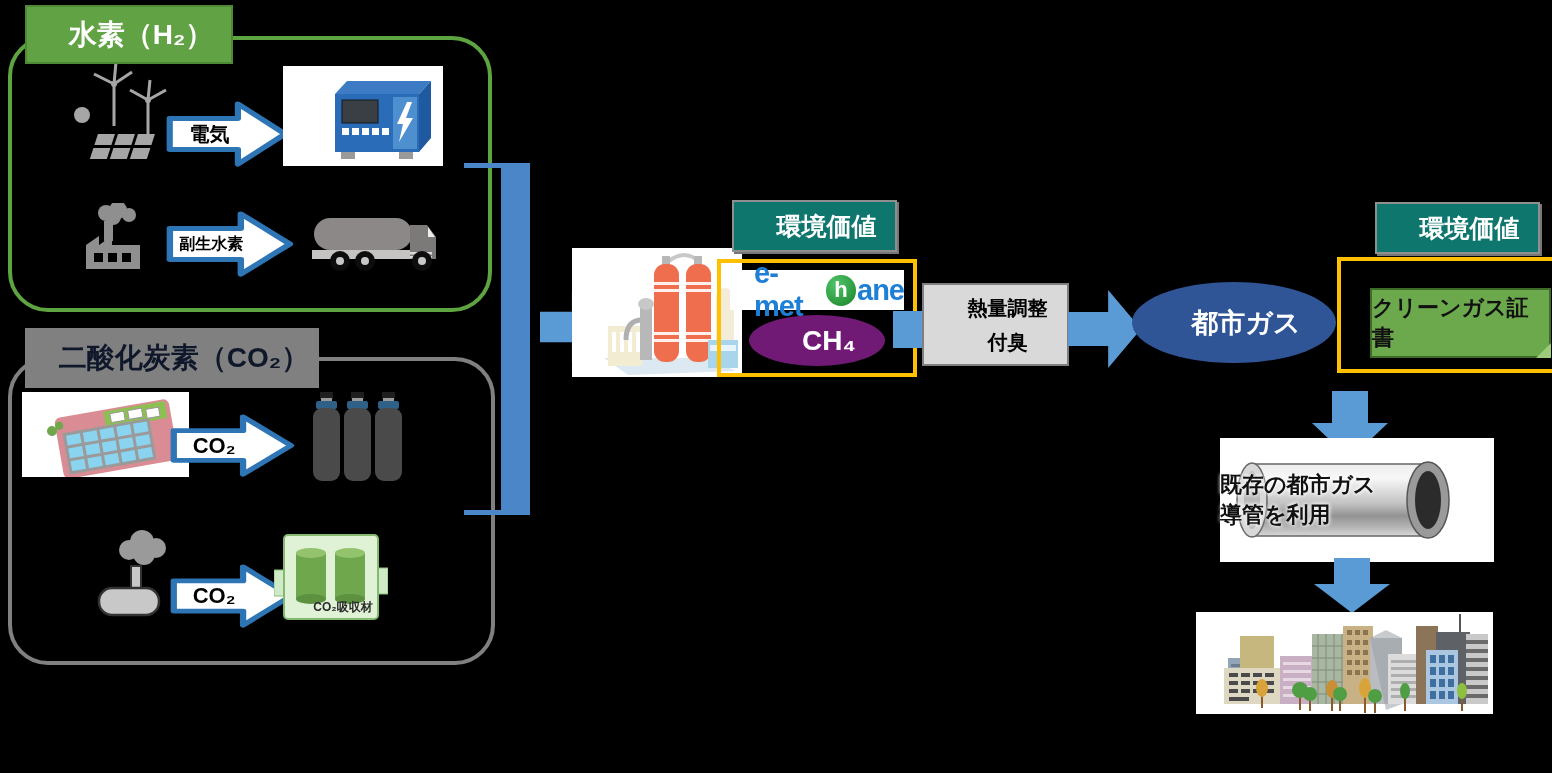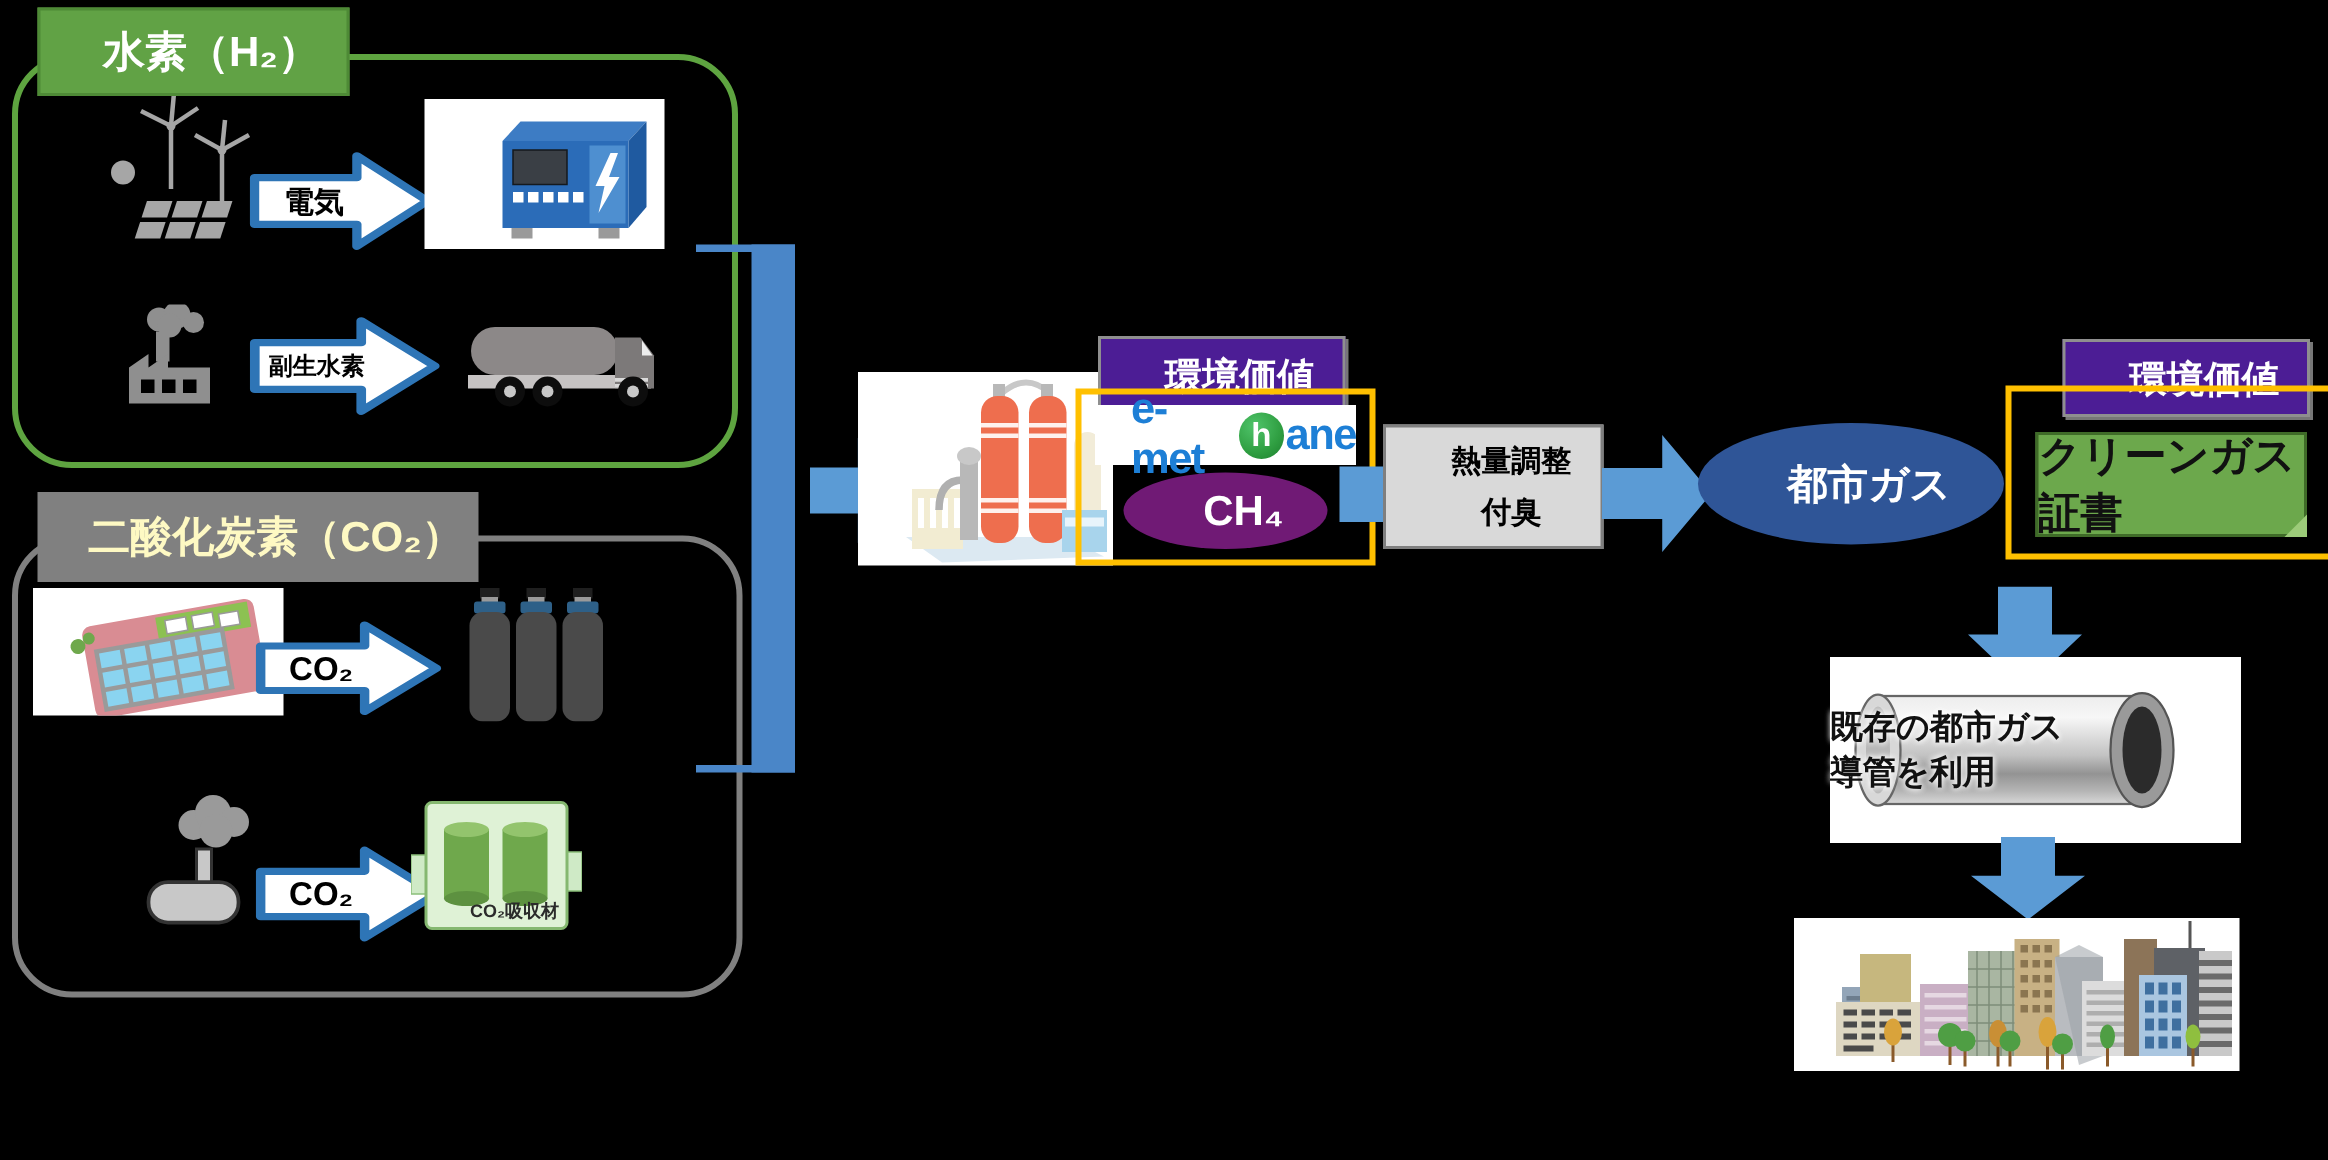--- a/index.html
+++ b/index.html
@@ -6,43 +6,43 @@
   #canvas{position:relative;width:1552px;height:773px;background:#000;overflow:hidden;
           font-family:"Liberation Sans","DejaVu Sans",sans-serif;}
   .abs{position:absolute;padding-left:24px;}
   .card{background:#fff;}
   
   .h2-box{left:8px;top:36px;width:452px;height:268px;border:4px solid #5EA440;border-radius:40px;}
   .h2-label{left:25px;top:5px;width:180px;height:55px;background:#61A245;border:2px solid #4E8A36;
             color:#fff;font-weight:bold;font-size:28px;display:flex;align-items:center;justify-content:center;z-index:5;}
   .co2-box{left:8px;top:357px;width:455px;height:300px;border:4px solid #808080;border-radius:40px;}
   .co2-label{left:25px;top:328px;width:270px;height:60px;background:#808080;
-             color:#fef9c3;font-weight:bold;font-size:28px;display:flex;align-items:center;justify-content:center;z-index:5;}
+             color:#0f172a;font-weight:bold;font-size:28px;display:flex;align-items:center;justify-content:center;z-index:5;}
   
   .barrow{display:block;}
   .barrow svg{position:absolute;inset:0;width:100%;height:100%;}
   .barrow .lbl{position:absolute;left:0;top:0;bottom:0;right:30%;display:flex;align-items:center;justify-content:center;
                font-weight:bold;color:#000;}
   
   .bracket{background:#4A86C8;}
-  .orangebox{background:#4c1d95;border:2px solid #8F8F8F;color:#fff;font-weight:bold;font-size:25px;
-             display:flex;align-items:center;justify-content:center;box-shadow:2px 2px 0 #777;margin-top:24px;}
+  .orangebox{background:#0f766e;border:2px solid #8F8F8F;color:#fff;font-weight:bold;font-size:25px;
+             display:flex;align-items:center;justify-content:center;box-shadow:2px 2px 0 #777;}
   .goldframe{border:4px solid #FFC000;}
   .logo-strip{background:#fff;display:flex;align-items:center;justify-content:center;gap:1px;}
   .logo-blue{color:#1D7FD6;font-weight:bold;font-size:29px;letter-spacing:-1px;}
   .logo-ball{width:31px;height:31px;border-radius:50%;background:radial-gradient(circle at 35% 30%,#4fc46a,#2F9E41 60%,#1c7e2e);
              color:#fff;font-weight:bold;font-size:22px;display:flex;align-items:center;justify-content:center;}
   .ch4{background:#701a75;border-radius:50%;color:#fff;font-weight:bold;font-size:28px;
        display:flex;align-items:center;justify-content:center;}
   .graybox{background:#D9D9D9;border:2px solid #7F7F7F;color:#000;font-weight:bold;font-size:20px;
            display:flex;flex-direction:column;align-items:center;justify-content:center;line-height:1.7;}
   .navy-ellipse{background:#2F5597;border-radius:50%;color:#fff;font-weight:bold;font-size:27px;
                 display:flex;align-items:center;justify-content:center;}
-  .cert{background:#6CA84C;border:2px solid #3F6B28;color:#111;font-weight:bold;font-size:28px;
-        display:flex;align-items:center;justify-content:flex-start;position:absolute;}
+  .cert{background:#6CA84C;border:2px solid #3F6B28;color:#111;font-weight:bold;font-size:22px;
+        display:flex;align-items:center;justify-content:flex-start;position:absolute;margin-left:13px;}
   .cert .fold{position:absolute;right:-2px;bottom:-2px;width:0;height:0;
               border-bottom:15px solid #9CCB79;border-left:15px solid transparent;}
   .pipe-text{position:absolute;inset:0;display:flex;flex-direction:column;align-items:flex-start;justify-content:center;
              font-weight:bold;font-size:22px;color:#111;line-height:1.35;text-shadow:0 0 4px #fff,0 0 4px #fff;}
   .absorber-lbl{position:absolute;left:0;right:0;bottom:6px;text-align:center;font-size:12px;color:#2b2b2b;font-weight:bold;}
 </style>
 </head>
 <body>
 
 <div id="canvas">

